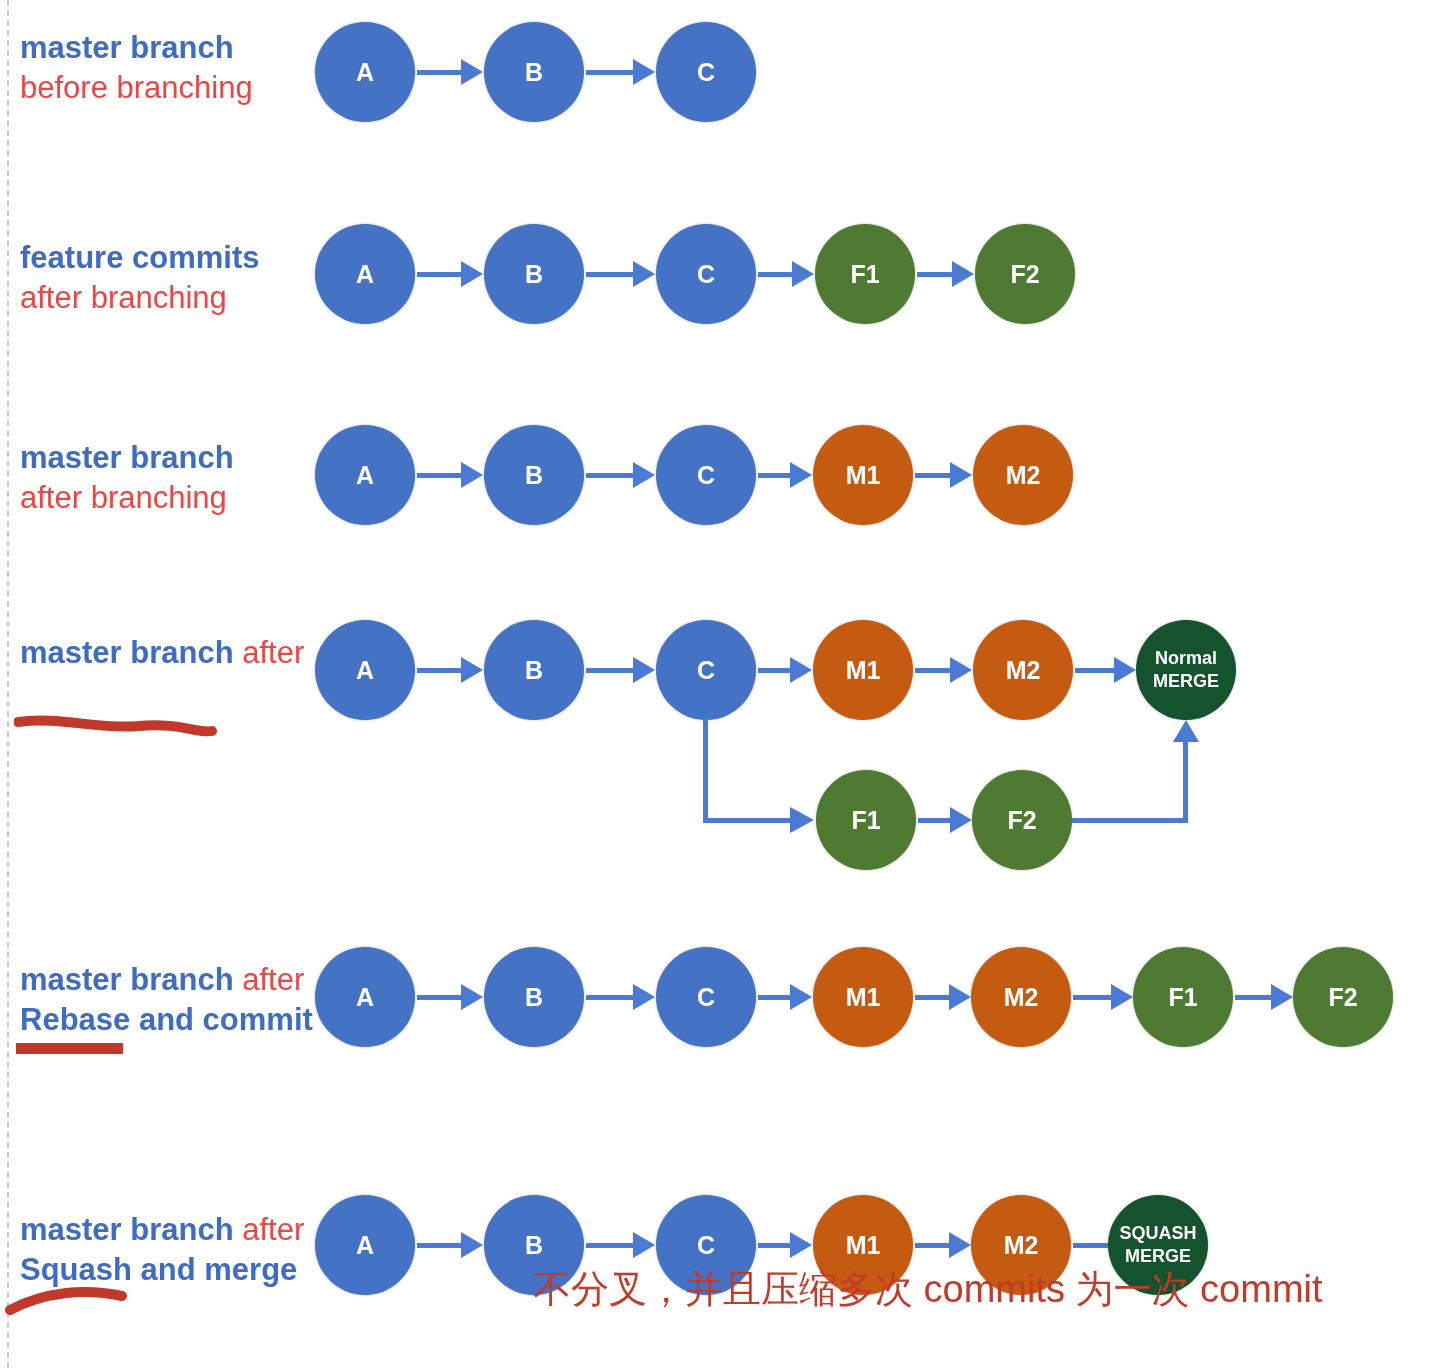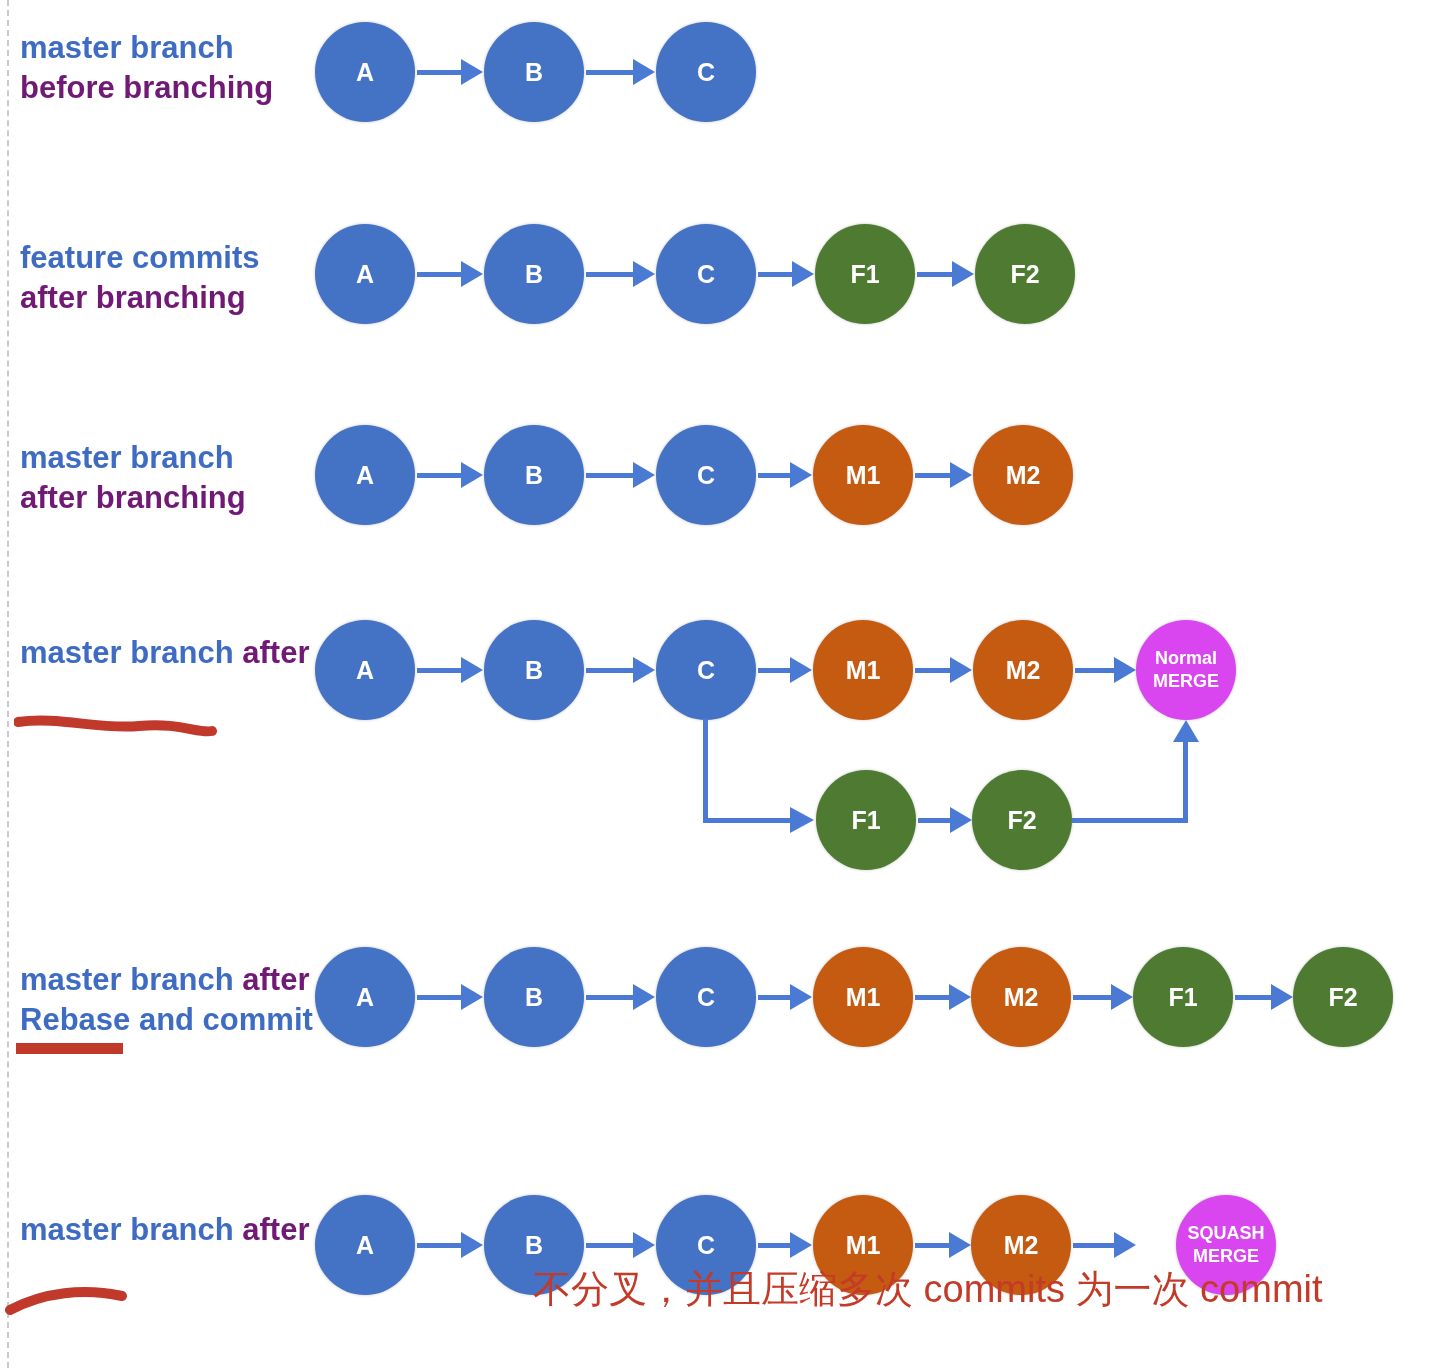--- a/index.html
+++ b/index.html
@@ -11,38 +11,38 @@
   
   .node{
     position:absolute;width:100px;height:100px;border-radius:50%;
     display:flex;align-items:center;justify-content:center;flex-direction:column;
     color:#fff;font-weight:600;font-size:25px;line-height:1.05;
     box-shadow:0 0 3px rgba(120,120,120,.45);
   }
   .blue{background:#4472C4;}
   .green{background:#4E7B31;}
   .orange{background:#C55A11;}
-  .gray{background:#d946ef;}
+  .gray{background:#14532d;}
   .node.merge{font-size:18px;font-weight:700;line-height:23px;}
   
   .arrow{position:absolute;height:26px;}
   .arrow .shaft{position:absolute;left:0;right:20px;top:10.5px;height:5px;background:#4A7AD4;}
   .arrow .head{position:absolute;right:0;top:0;width:0;height:0;
     border-top:13px solid transparent;border-bottom:13px solid transparent;border-left:22px solid #4A7AD4;}
   
   .vline{position:absolute;width:5px;background:#4A7AD4;}
   .hline{position:absolute;height:5px;background:#4A7AD4;}
   .head-right{position:absolute;width:0;height:0;
     border-top:13px solid transparent;border-bottom:13px solid transparent;border-left:24px solid #4A7AD4;}
   .head-up{position:absolute;width:0;height:0;
     border-left:13px solid transparent;border-right:13px solid transparent;border-bottom:22px solid #4A7AD4;}
   
   .row-title{position:absolute;left:20px;font-size:31px;line-height:40px;color:#4472C4;white-space:nowrap;}
   .row-title .b{font-weight:700;color:#3E6CC2;}
-  .row-title .r{font-weight:700;color:#701a75;text-align:center;}
+  .row-title .r{font-weight:400;color:#ef4444;text-align:center;}
   
   .red-note{position:absolute;color:#C43A28;font-size:38px;font-weight:500;white-space:nowrap;}
   .red-bar{position:absolute;background:#C0392B;}
   .red-svg{position:absolute;}
 </style>
 </head>
 <body>
 
 <div id="stage">
 
@@ -251,20 +251,21 @@
   <div class="arrow" style="left:1235px;top:984px;width:58px">
       <span class="shaft"></span>
       <span class="head"></span>
     </div>
   <div class="node green" style="left:1293px;top:947px">
       <span>F2</span>
     </div>
 
   <div class="row-title" style="top:1210px">
     <div><span class="b">master branch</span> <span class="r">after</span></div>
+    <div><span class="b">Squash and merge</span></div>
   </div>
   <svg class="red-svg" style="left:4px;top:1284px" width="126" height="36">
     <path d="M6 26 C 40 8, 80 4, 118 12" stroke="#C0392B" stroke-width="10" fill="none" stroke-linecap="round"></path>
   </svg>
   <div class="node blue" style="left:315px;top:1195px">
       <span>A</span>
     </div>
   <div class="arrow" style="left:417px;top:1232px;width:66px">
       <span class="shaft"></span>
       <span class="head"></span>
@@ -290,19 +291,19 @@
       <span class="shaft"></span>
       <span class="head"></span>
     </div>
   <div class="node orange" style="left:971px;top:1195px">
       <span>M2</span>
     </div>
   <div class="arrow" style="left:1073px;top:1232px;width:63px">
       <span class="shaft"></span>
       <span class="head"></span>
     </div>
-  <div class="node gray merge" style="left:1176px;top:1195px">
+  <div class="node gray merge" style="left:1108px;top:1195px">
     <span>SQUASH</span>
     <span>MERGE</span>
   </div>
   <div class="red-note" style="left:533px;top:1264px">不分叉，并且压缩多次 commits 为一次 commit</div>
 
 </div>
 
 </body></html>

